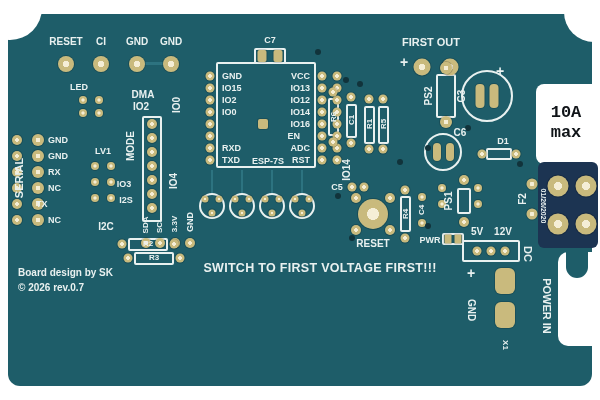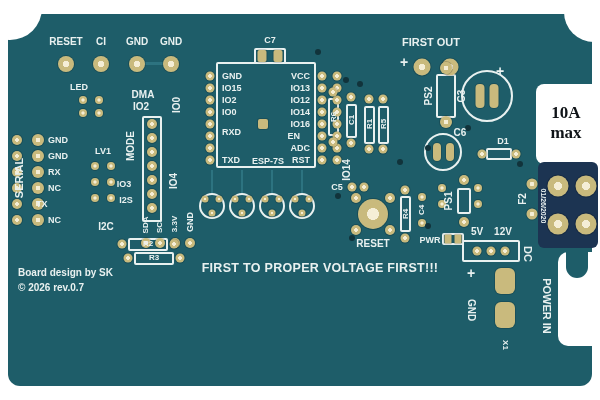--- a/index.html
+++ b/index.html
@@ -21,21 +21,21 @@
         box-shadow:0 0 0 1px rgba(0,0,0,.14)}
   .via{position:absolute;transform:translate(-50%,-50%);border-radius:50%;background:#11333b;z-index:3}
   .t{position:absolute;color:#e9f1f0;font-weight:bold;white-space:nowrap;line-height:1;z-index:5;
      transform:translate(-50%,-50%)}
   .tl{transform:translate(0,-50%)}
   .tr{transform:translate(-100%,-50%)}
   .v{transform:translate(-50%,-50%) rotate(-90deg)}
   .vd{transform:translate(-50%,-50%) rotate(90deg)}
   .s7{font-size:7px}.s8{font-size:8px}.s9{font-size:9px}.s10{font-size:10px}
   .s11{font-size:11px}.s12{font-size:12.5px;letter-spacing:.3px}.s14{font-size:14px}.s17{font-size:17px}
-  .mono{font-family:Liberation Serif, serif}
+  .mono{font-family:Liberation Mono, monospace}
   .dk{color:#101418}
 </style>
 </head>
 <body>
 
 <div id="stage">
   <div id="board"></div>
 
   <div class="cut" style="left:-22px;top:-24px;width:64px;height:64px;border-radius:50%"></div>
   <div class="cut" style="left:564px;top:-18px;width:60px;height:60px;border-radius:50%"></div>
@@ -78,21 +78,21 @@
   <div class="t s8" style="left:148px;top:244px">R2</div>
   <div class="t s8" style="left:154px;top:258px">R3</div>
 
   <div class="t tl s10" style="left:18px;top:273px">Board design by SK</div>
   <div class="t tl s10" style="left:18px;top:288px">© 2026 rev.0.7</div>
 
   <div class="t tl s9" style="left:222px;top:76px">GND</div>
   <div class="t tl s9" style="left:222px;top:88px">IO15</div>
   <div class="t tl s9" style="left:222px;top:100px">IO2</div>
   <div class="t tl s9" style="left:222px;top:112px">IO0</div>
-  <div class="t tl s9" style="left:222px;top:132px">RXD</div>
+  <div class="t tl s9" style="left:222px;top:148px">RXD</div>
   <div class="t tl s9" style="left:222px;top:160px">TXD</div>
   <div class="t tr s9" style="left:310px;top:76px">VCC</div>
   <div class="t tr s9" style="left:310px;top:88px">IO13</div>
   <div class="t tr s9" style="left:310px;top:100px">IO12</div>
   <div class="t tr s9" style="left:310px;top:112px">IO14</div>
   <div class="t tr s9" style="left:310px;top:124px">IO16</div>
   <div class="t tr s9" style="left:300px;top:136px">EN</div>
   <div class="t tr s9" style="left:310px;top:148px">ADC</div>
   <div class="t tr s9" style="left:310px;top:160px">RST</div>
   <div class="t s9" style="left:268px;top:161px">ESP-7S</div>
@@ -119,21 +119,21 @@
   <div class="t s17 mono dk" style="left:566px;top:132px">max</div>
   <div class="t vd s7" style="left:543px;top:206px">01/26/2020</div>
   <div class="t s10" style="left:477px;top:232px">5V</div>
   <div class="t s10" style="left:503px;top:232px">12V</div>
   <div class="t vd s11" style="left:527px;top:254px">DC</div>
   <div class="t s14" style="left:471px;top:273px">+</div>
   <div class="t vd s10" style="left:471px;top:310px">GND</div>
   <div class="t vd s8" style="left:505px;top:345px">X1</div>
   <div class="t vd s11" style="left:546px;top:306px">POWER IN</div>
 
-  <div class="t s12" style="left:320px;top:268px">FIRST TO PROPER VOLTAGE FIRST!!!</div>
+  <div class="t s12" style="left:320px;top:268px">SWITCH TO FIRST VOLTAGE FIRST!!!</div>
 <div class="pad" style="left: 66px; top: 64px; width: 16px; height: 16px;"></div>
     <div class="pad" style="left: 101px; top: 64px; width: 16px; height: 16px;"></div>
     <div class="pad" style="left: 137px; top: 64px; width: 16px; height: 16px;"></div>
     <div class="pad" style="left: 171px; top: 64px; width: 16px; height: 16px;"></div>
     <div class="pad" style="left: 422px; top: 67px; width: 17px; height: 17px;"></div>
     <div class="pad" style="left: 450px; top: 67px; width: 17px; height: 17px;"></div>
     <div class="pad" style="left: 83px; top: 100px; width: 8px; height: 8px;"></div>
     <div class="pad" style="left: 99px; top: 100px; width: 8px; height: 8px;"></div>
     <div class="pad" style="left: 83px; top: 113px; width: 8px; height: 8px;"></div>
     <div class="pad" style="left: 99px; top: 113px; width: 8px; height: 8px;"></div>

